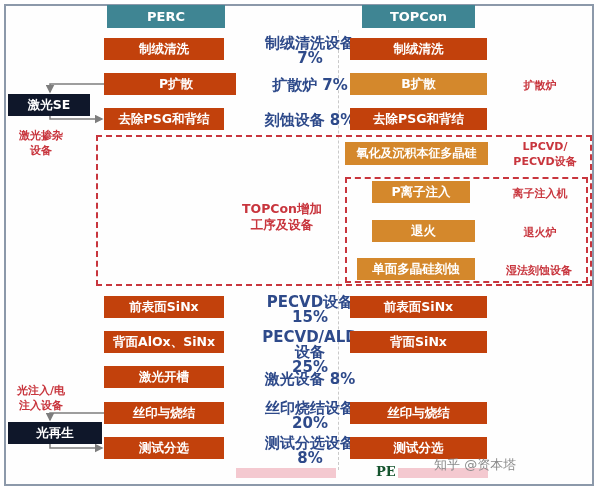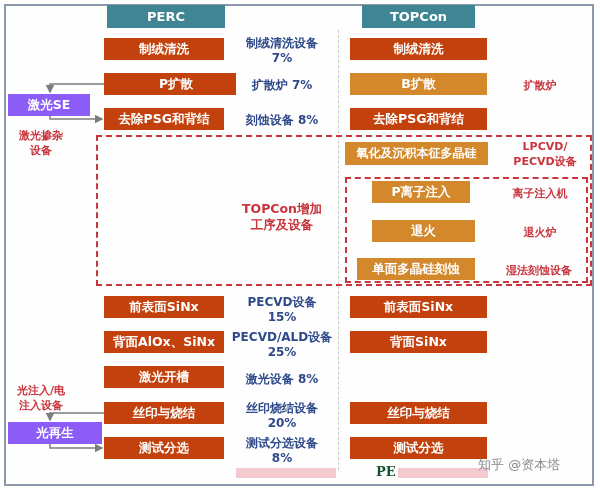--- a/index.html
+++ b/index.html
@@ -2,22 +2,22 @@
 <html><head>
 <meta charset="utf-8">
 <style>
   html,body{margin:0;padding:0;background:#ffffff;}
   body{width:600px;height:492px;position:relative;overflow:hidden;font-family:"DejaVu Sans","Liberation Sans",sans-serif;}
   .frame{position:absolute;left:4px;top:4px;width:590px;height:482px;border:2px solid #8c99aa;box-sizing:border-box;background:#fefefe;}
   .hdr{position:absolute;background:#3f8593;color:#fff;font-weight:bold;font-size:13px;display:flex;align-items:center;justify-content:center;}
   .box{position:absolute;color:#fff;font-size:12.5px;display:flex;align-items:center;justify-content:center;white-space:nowrap;font-weight:bold;}
   .blue{background:#c2410c;}
   .orange{background:#d4882c;}
-  .green{background:#8b5cf6;}
-  .note{position:absolute;color:#2e4a8a;font-size:12px;font-weight:bold;text-align:center;line-height:15px;white-space:nowrap;}
+  .green{background:#0f172a;}
+  .note{position:absolute;color:#2e4a8a;font-size:15px;font-weight:bold;text-align:center;line-height:15px;white-space:nowrap;margin-left:28px;}
   .rnote{position:absolute;color:#c8353d;font-size:11px;font-weight:bold;text-align:center;line-height:15px;white-space:nowrap;}
   .vsep{position:absolute;left:338px;top:30px;width:0;height:440px;border-left:1.5px dashed #c9c9c9;}
   .dash-outer{position:absolute;left:96px;top:135px;width:496px;height:151px;border:2.5px dashed #c8353d;box-sizing:border-box;}
   .dash-inner{position:absolute;left:345px;top:177px;width:243px;height:106px;border:2.5px dashed #c8353d;box-sizing:border-box;}
   .wm{position:absolute;font-size:13px;color:#8a8a8a;white-space:nowrap;}
   .blur{position:absolute;background:#f0b7c0;opacity:0.75;}
   .pe{position:absolute;color:#14532d;font-weight:bold;font-family:"DejaVu Serif","Liberation Serif",serif;font-size:13px;}
   svg{position:absolute;left:0;top:0;overflow:visible;}
 </style>
 </head>
@@ -91,13 +91,13 @@
 <div class="rnote" style="left:500px;top:78px;width:80px;">扩散炉</div>
 <div class="rnote" style="left:500px;top:139px;width:90px;white-space:pre-line;">LPCVD/
 PECVD设备</div>
 <div class="rnote" style="left:497px;top:186px;width:86px;">离子注入机</div>
 <div class="rnote" style="left:497px;top:225px;width:86px;">退火炉</div>
 <div class="rnote" style="left:492px;top:263px;width:94px;">湿法刻蚀设备</div>
 
 <div class="blur" style="left:236px;top:468px;width:100px;height:10px;"></div>
 <div class="pe" style="left:376px;top:464px;">PE</div>
 <div class="blur" style="left:398px;top:468px;width:90px;height:10px;"></div>
-<div class="wm" style="left:478px;top:456px;">知乎 @资本塔</div>
+<div class="wm" style="left:434px;top:456px;">知乎 @资本塔</div>
 
 </body></html>

